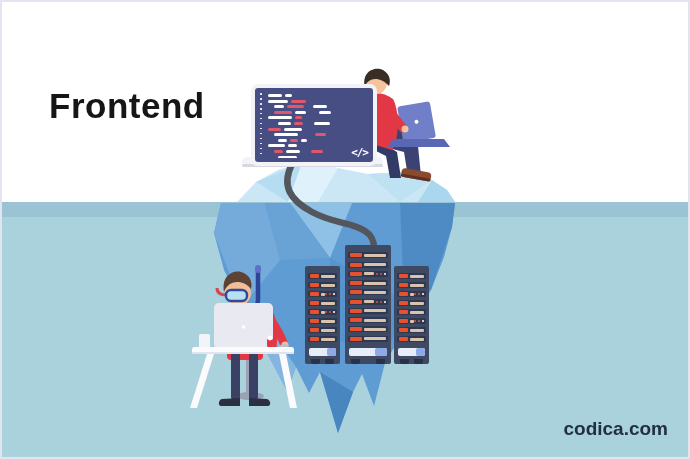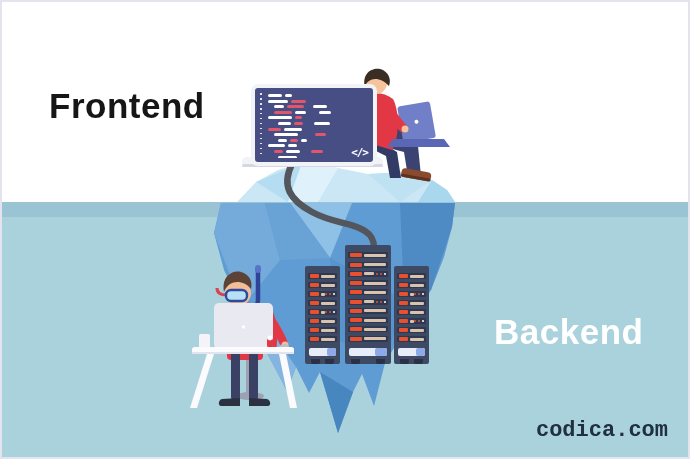--- a/index.html
+++ b/index.html
@@ -14,21 +14,21 @@
   svg.scene{position:absolute;left:-2px;top:-2px;width:690px;height:459px;}
 
   .title{
     position:absolute;font-weight:800;font-size:35px;letter-spacing:0.5px;
   }
   .title-frontend{left:47px;top:84px;color:var(--frontend-text,#161616);}
   .title-backend{left:492px;top:310px;color:var(--backend-text,#ffffff);}
 
   .footer-left{position:absolute;left:23px;top:414px;font-weight:800;font-size:19px;color:var(--text-dark,#20303f);}
   .footer-left .brand{color:var(--accent-red,#e9404d);}
-  .footer-right{position:absolute;right:20px;top:416px;font-weight:800;font-size:22px;color:var(--text-dark,#20303f);font-family:Liberation Mono, monospace;}
+  .footer-right{position:absolute;right:20px;top:416px;font-weight:800;font-size:19px;color:var(--text-dark,#20303f);}
 
   
   .code-screen{
     position:absolute;left:249px;top:82px;width:118px;height:74px;
     background:var(--screen-bg,#474e84);
     border:4px solid #f2f3f7;border-radius:7px;
   }
   .code-dots{
     position:absolute;left:5px;top:5px;bottom:5px;width:2px;
     background:repeating-linear-gradient(#ffffff 0 1.5px, transparent 1.5px 5px);
@@ -390,17 +390,16 @@
           <span></span>
         </div>
         <div class="rack-feet">
           <i></i>
           <i></i>
         </div>
       </div>
     </div>
 
   <div class="title title-frontend">Frontend</div>
-  <div class="title title-backend">Backend</div>
 
   <div class="footer-right">codica.com</div>
 
 </div>
 
 </body></html>

